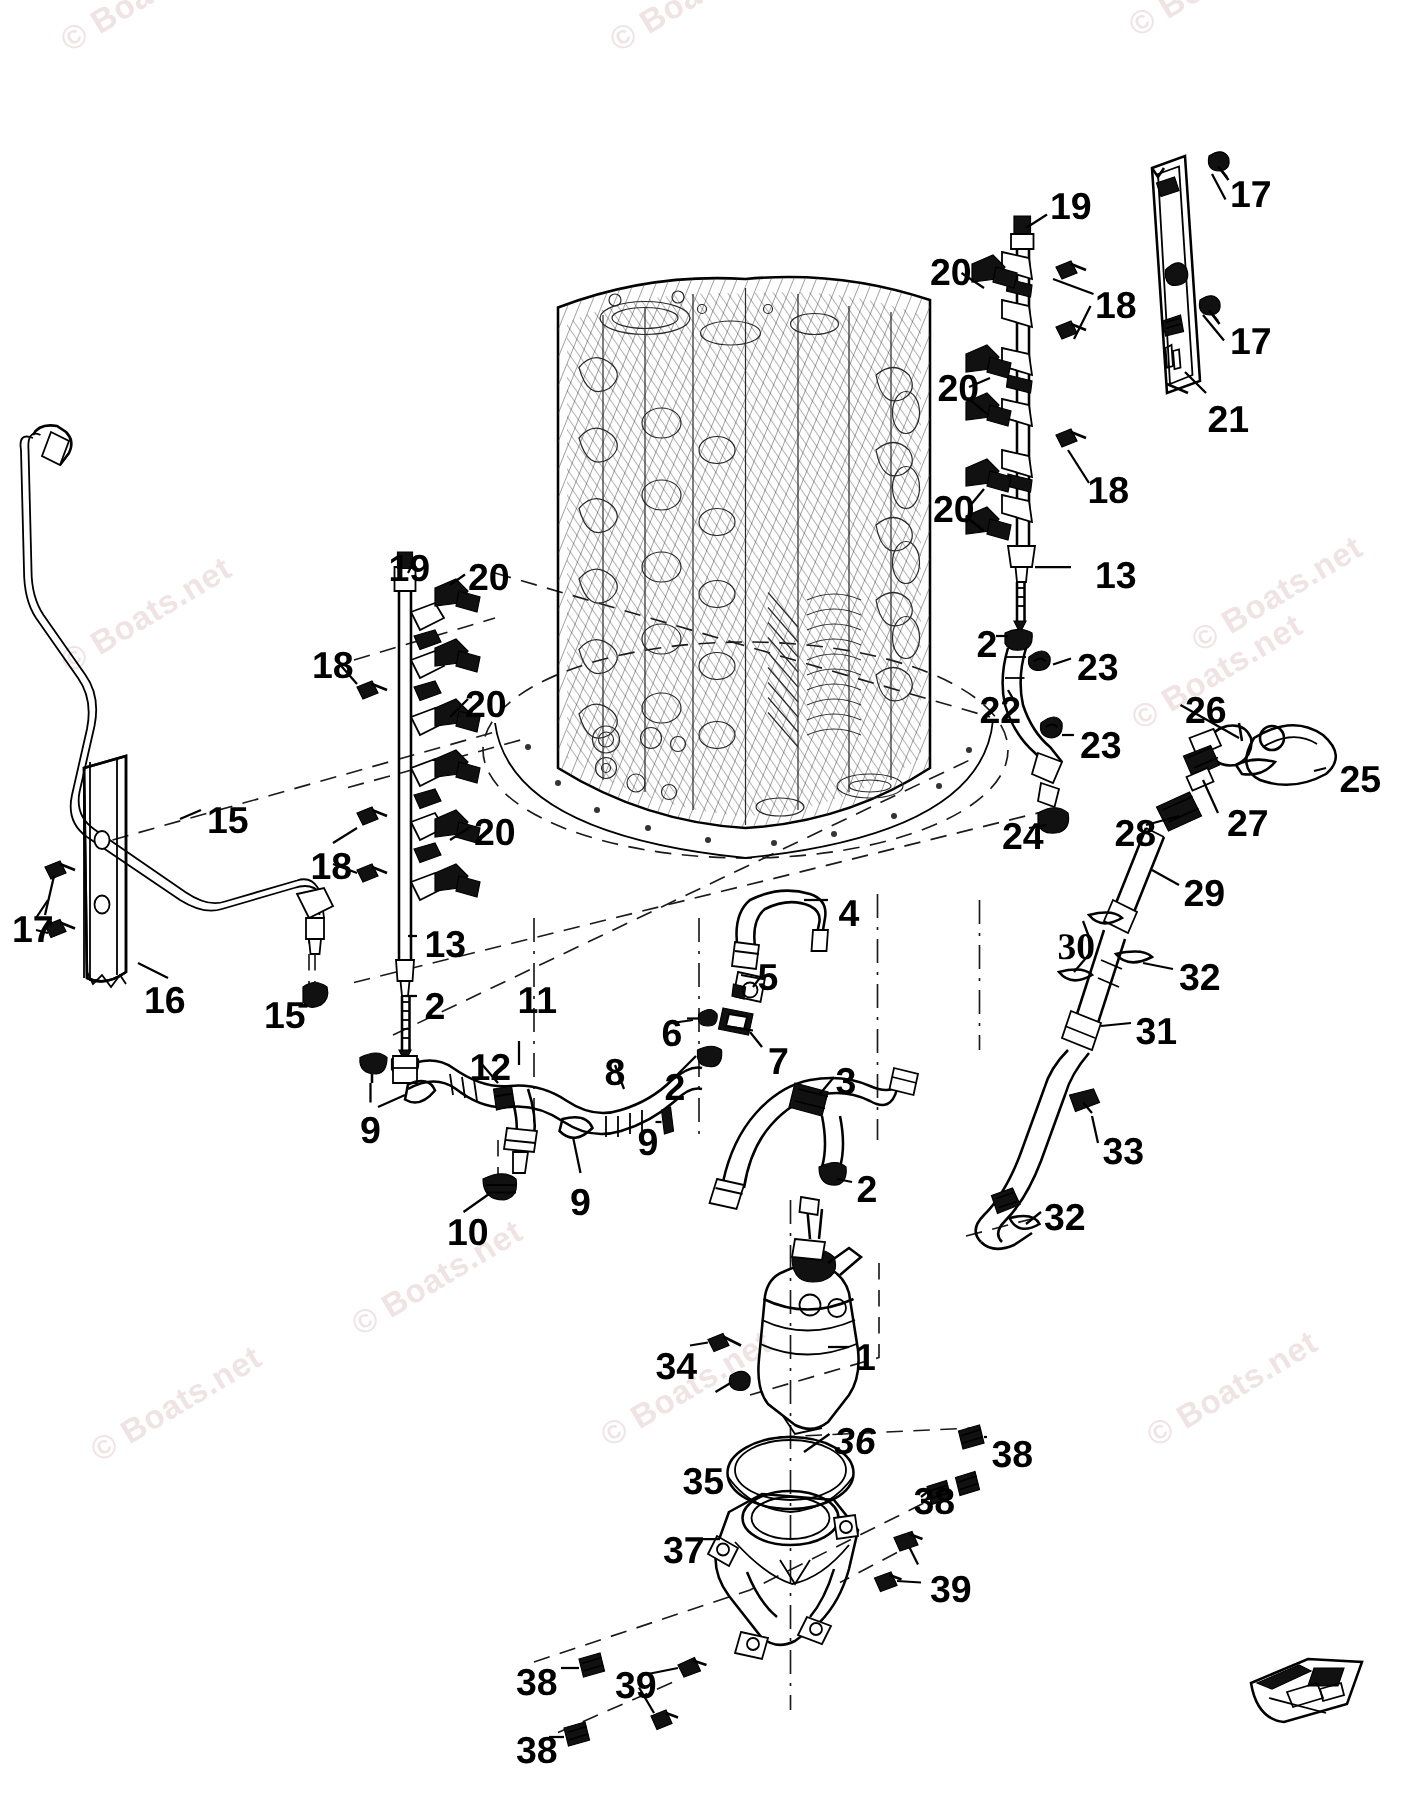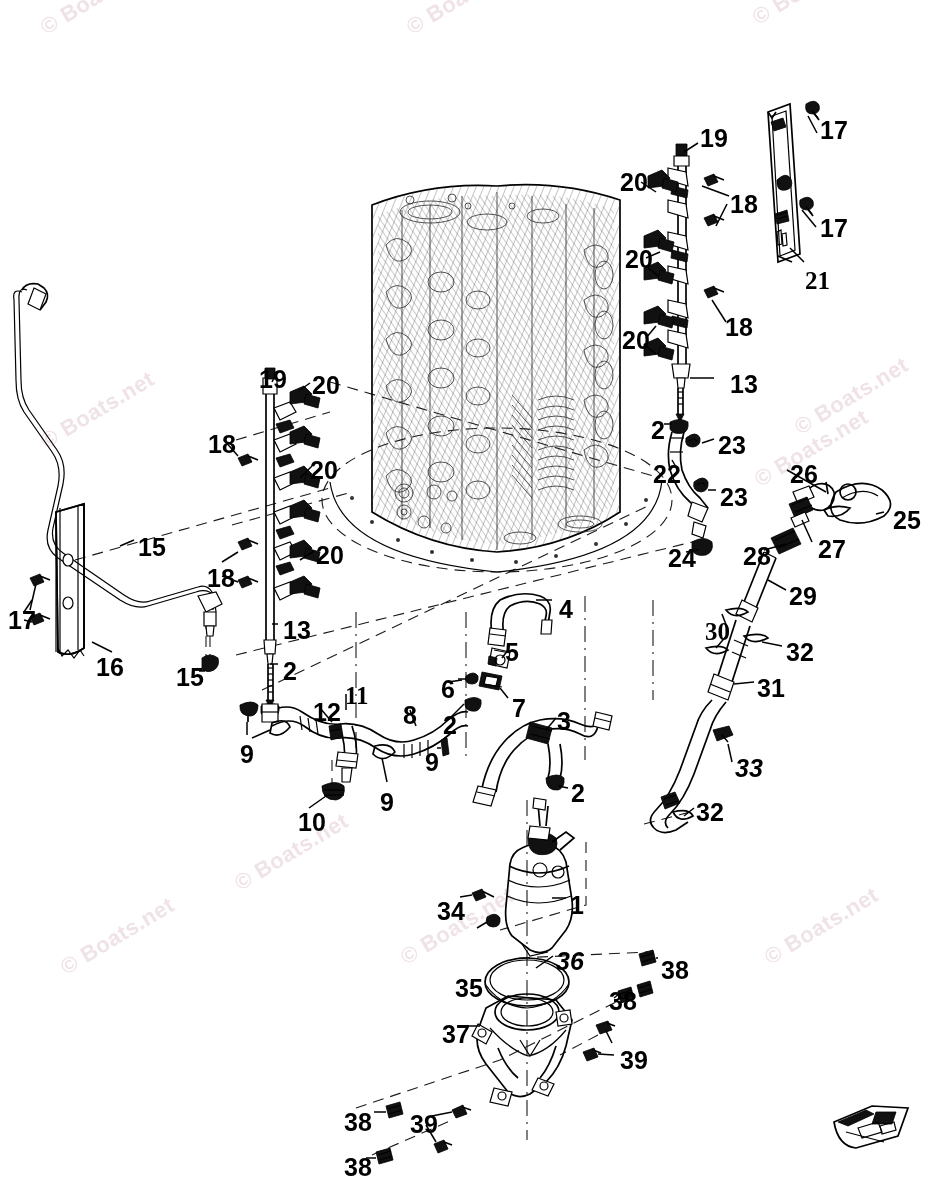--- a/index.html
+++ b/index.html
@@ -768,21 +768,21 @@
     </g>
   </svg>
 
   <div id="callout-layer">
       <div class="cn" style="left: 820px; top: 118px;">17</div>
       <div class="cn" style="left: 700px; top: 126px;">19</div>
       <div class="cn" style="left: 620px; top: 170px;">20</div>
       <div class="cn" style="left: 730px; top: 192px;">18</div>
       <div class="cn" style="left: 820px; top: 216px;">17</div>
       <div class="cn" style="left: 625px; top: 247px;">20</div>
-      <div class="cn" style="left: 805px; top: 268px; font-family: Liberation Serif, serif;">21</div>
+      <div class="cn" style="left: 805px; top: 268px;">21</div>
       <div class="cn" style="left: 725px; top: 315px;">18</div>
       <div class="cn" style="left: 622px; top: 328px;">20</div>
       <div class="cn" style="left: 730px; top: 372px;">13</div>
       <div class="cn" style="left: 259px; top: 367px;">19</div>
       <div class="cn" style="left: 312px; top: 373px;">20</div>
       <div class="cn" style="left: 651px; top: 418px;">2</div>
       <div class="cn" style="left: 208px; top: 432px;">18</div>
       <div class="cn" style="left: 718px; top: 433px;">23</div>
       <div class="cn" style="left: 310px; top: 458px;">20</div>
       <div class="cn" style="left: 653px; top: 462px;">22</div>
@@ -801,28 +801,28 @@
       <div class="cn" style="left: 283px; top: 618px;">13</div>
       <div class="cn" style="left: 8px; top: 608px;">17</div>
       <div class="cn" style="left: 505px; top: 640px;">5</div>
       <div class="cn" style="left: 786px; top: 640px;">32</div>
       <div class="cn" style="left: 96px; top: 655px;">16</div>
       <div class="cn" style="left: 283px; top: 659px;">2</div>
       <div class="cn" style="left: 441px; top: 677px;">6</div>
       <div class="cn" style="left: 176px; top: 665px;">15</div>
       <div class="cn" style="left: 757px; top: 676px;">31</div>
       <div class="cn" style="left: 512px; top: 696px;">7</div>
-      <div class="cn" style="left: 345px; top: 683px; font-family: Liberation Serif, serif;">11</div>
+      <div class="cn" style="left: 345px; top: 655px;">11</div>
       <div class="cn" style="left: 313px; top: 700px;">12</div>
       <div class="cn" style="left: 403px; top: 703px;">8</div>
       <div class="cn" style="left: 443px; top: 713px;">2</div>
       <div class="cn" style="left: 557px; top: 709px;">3</div>
       <div class="cn" style="left: 240px; top: 742px;">9</div>
       <div class="cn" style="left: 425px; top: 750px;">9</div>
-      <div class="cn" style="left: 735px; top: 756px; font-style: italic;">33</div>
+      <div class="cn" style="left: 735px; top: 756px;">33</div>
       <div class="cn" style="left: 380px; top: 790px;">9</div>
       <div class="cn" style="left: 571px; top: 781px;">2</div>
       <div class="cn" style="left: 298px; top: 810px;">10</div>
       <div class="cn" style="left: 696px; top: 800px;">32</div>
       <div class="cn" style="left: 570px; top: 893px;">1</div>
       <div class="cn" style="left: 437px; top: 899px;">34</div>
       <div class="cn" style="left: 455px; top: 976px;">35</div>
       <div class="cn" style="left: 556px; top: 949px; font-style: italic;">36</div>
       <div class="cn" style="left: 661px; top: 958px;">38</div>
       <div class="cn" style="left: 609px; top: 989px;">38</div>

